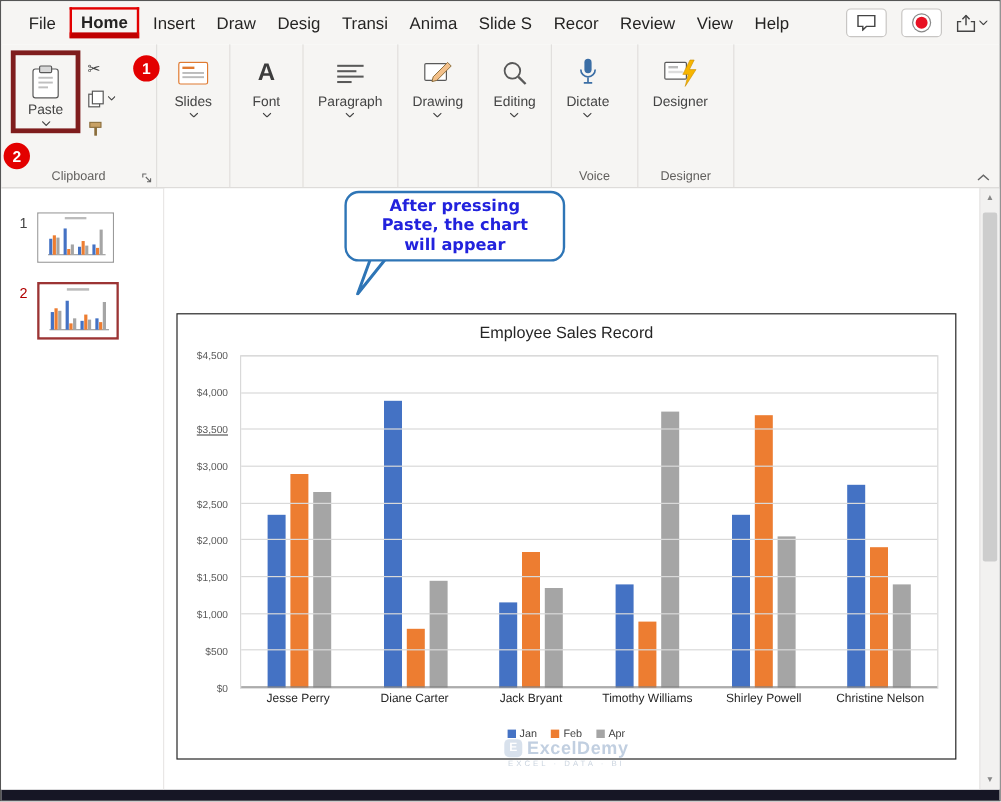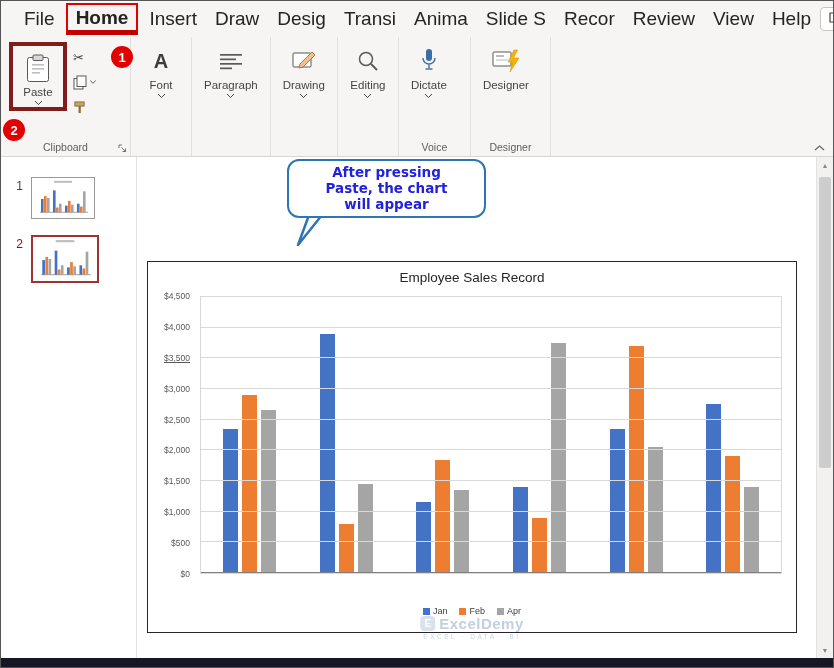--- a/index.html
+++ b/index.html
@@ -1,21 +1,21 @@
 <!DOCTYPE html>
 <html><head>
 <meta charset="utf-8">
 <style>
   * { margin:0; padding:0; box-sizing:border-box; }
   html,body { width:834px; height:668px; font-family:"Liberation Sans", sans-serif; background:#fff; }
   .window { position:relative; width:834px; height:668px; border:1px solid #555; overflow:hidden; background:#fff; }
 
   
   .menubar { height:36px; background:#f6f5f3; display:flex; align-items:center; padding-left:14px; }
-  .tab { padding:6px 9px; font-size:19px; color:#252423; cursor:default; white-space:nowrap; }
+  .tab { padding:6px 9px; font-size:14px; color:#252423; cursor:default; white-space:nowrap; }
   .tab-home { border:2px solid #e30000; border-bottom:5px solid #c00000; padding:2px 8px 1px; margin:0 2px; font-weight:bold; }
   .mb-icons { margin-left:auto; display:flex; gap:12px; align-items:center; padding-right:10px; }
   .mb-btn { width:34px; height:24px; border:1px solid #c8c6c4; border-radius:4px; display:flex; align-items:center; justify-content:center; background:#fff; }
   .rec-dot { width:10px; height:10px; border-radius:50%; background:#e81123; box-shadow:0 0 0 2px #fff, 0 0 0 3px #888; }
   .share-wrap { display:flex; align-items:center; gap:3px; }
 
   
   .ribbon { height:120px; background:#f6f5f3; border-bottom:1px solid #d8d6d4; display:flex; position:relative; }
   .rgroup { position:relative; display:flex; align-items:flex-start; border-right:1px solid #e1dfdd; padding:2px 4px 16px; height:100%; }
   .caption { position:absolute; bottom:3px; left:0; right:0; text-align:center; font-size:10.5px; color:#605e5c;margin-top:28px; }
@@ -33,21 +33,21 @@
   .thumb-panel { width:136px; border-right:1px solid #e4e2e0; background:#fff; padding-top:20px; }
   .thumb-row { display:flex; align-items:flex-start; margin:0 0 16px 10px; cursor:default; }
   .thumb-num { width:20px; text-align:right; padding-right:8px; font-size:12px; color:#444; padding-top:2px; }
   .thumb-num.red { color:#b00000; }
   .thumb { width:64px; height:42px; border:1px solid #9a9a9a; background:#fff; }
   .thumb.selected { width:68px; height:48px; border:2px solid #9c3434; }
 
   .slide-area { flex:1; position:relative; background:#fff; overflow:hidden; }
 
   
-  .callout { position:absolute; left:150px; top:2px; width:199px; border:2.5px solid #2e75b6; border-radius:12px; background:#fff; padding:3px 6px; text-align:center; font-family:"DejaVu Sans", sans-serif; font-weight:bold; font-size:13.5px; line-height:1.2; color:#2222dd; z-index:3; }
+  .callout { position:absolute; left:150px; top:2px; width:184px; border:2.5px solid #2e75b6; border-radius:12px; background:#fff; padding:3px 6px; text-align:center; font-family:"DejaVu Sans", sans-serif; font-weight:bold; font-size:13.5px; line-height:1.2; color:#2222dd; z-index:3; }
   .callout-tail { position:absolute; left:158px; top:57px; z-index:2; }
 
   
   .chart { position:absolute; left:10px; top:104px; width:650px; height:372px; border:1px solid #262626; background:#fff; }
   .chart-title { position:absolute; top:8px; left:0; right:0; text-align:center; font-size:13.5px; color:#262626; }
   .y-axis { position:absolute; left:0; top:34px; height:278px; width:48px; }
   .y-label { position:absolute; right:6px; transform:translateY(50%); font-size:8.5px; color:#595959; white-space:nowrap; }
   .plot-area { position:absolute; left:52px; top:34px; width:582px; height:278px; border:1px solid #d9d9d9; }
   .gridline { position:absolute; left:0; right:0; height:1px; background:#d9d9d9; }
   .gridline.axis-line { background:#808080; }
@@ -175,20 +175,38 @@
         </div>
       </div>
       <div class="caption">Clipboard</div>
       <span class="launcher">
         <svg width="9" height="9" viewBox="0 0 9 9">
             <path d="M1 4 V1 h3 M3.5 3.5 l4 4 M7.5 4.5 v3 h-3" stroke="#666" fill="none" stroke-width="0.9"></path>
           </svg>
       </span>
     </div>
 
+    <div class="rgroup">
+      <div class="rbtn">
+        <span class="icon">
+          <svg width="26" height="21" viewBox="0 0 26 21">
+              <rect x="1" y="1" width="24" height="18" rx="1.5" fill="#fff" stroke="#e07a30"></rect>
+              <rect x="4" y="4.5" width="10" height="2" fill="#e07a30"></rect>
+              <rect x="4" y="9" width="18" height="1.6" fill="#bbb"></rect>
+              <rect x="4" y="12.5" width="18" height="1.6" fill="#bbb"></rect>
+            </svg>
+        </span>
+        <span>Slides</span>
+        <span>
+            <svg width="7" height="4" viewBox="0 0 7 4">
+              <path d="M0 0l3.5 3.5L7 0" fill="none" stroke="#444"></path>
+            </svg>
+          </span>
+      </div>
+    </div>
 
     <div class="rgroup">
       <div class="rbtn">
         <span class="icon">
             <span class="font-a">A</span>
           </span>
         <span>Font</span>
         <span>
             <svg width="7" height="4" viewBox="0 0 7 4">
               <path d="M0 0l3.5 3.5L7 0" fill="none" stroke="#444"></path>
@@ -403,20 +421,28 @@
             <div class="gridline" style="bottom: 11.1111%;"></div>
             <div class="gridline" style="bottom: 22.2222%;"></div>
             <div class="gridline" style="bottom: 33.3333%;"></div>
             <div class="gridline" style="bottom: 44.4444%;"></div>
             <div class="gridline" style="bottom: 55.5556%;"></div>
             <div class="gridline" style="bottom: 66.6667%;"></div>
             <div class="gridline" style="bottom: 77.7778%;"></div>
             <div class="gridline" style="bottom: 88.8889%;"></div>
             <div class="gridline" style="bottom: 100%;"></div>
           </div>
+        <div class="x-axis">
+            <div class="x-label">Jesse Perry</div>
+            <div class="x-label">Diane Carter</div>
+            <div class="x-label">Jack Bryant</div>
+            <div class="x-label">Timothy Williams</div>
+            <div class="x-label">Shirley Powell</div>
+            <div class="x-label">Christine Nelson</div>
+          </div>
         <div class="chart-legend">
             <span><span class="legend-swatch" style="background: rgb(68, 114, 196);"></span><span>Jan</span></span>
             <span><span class="legend-swatch" style="background: rgb(237, 125, 49);"></span><span>Feb</span></span>
             <span><span class="legend-swatch" style="background: rgb(165, 165, 165);"></span><span>Apr</span></span>
           </div>
         <div class="watermark">
           <div class="wm-row">
             <span class="wm-logo">E</span>
             <span class="wm-brand">ExcelDemy</span>
           </div>

